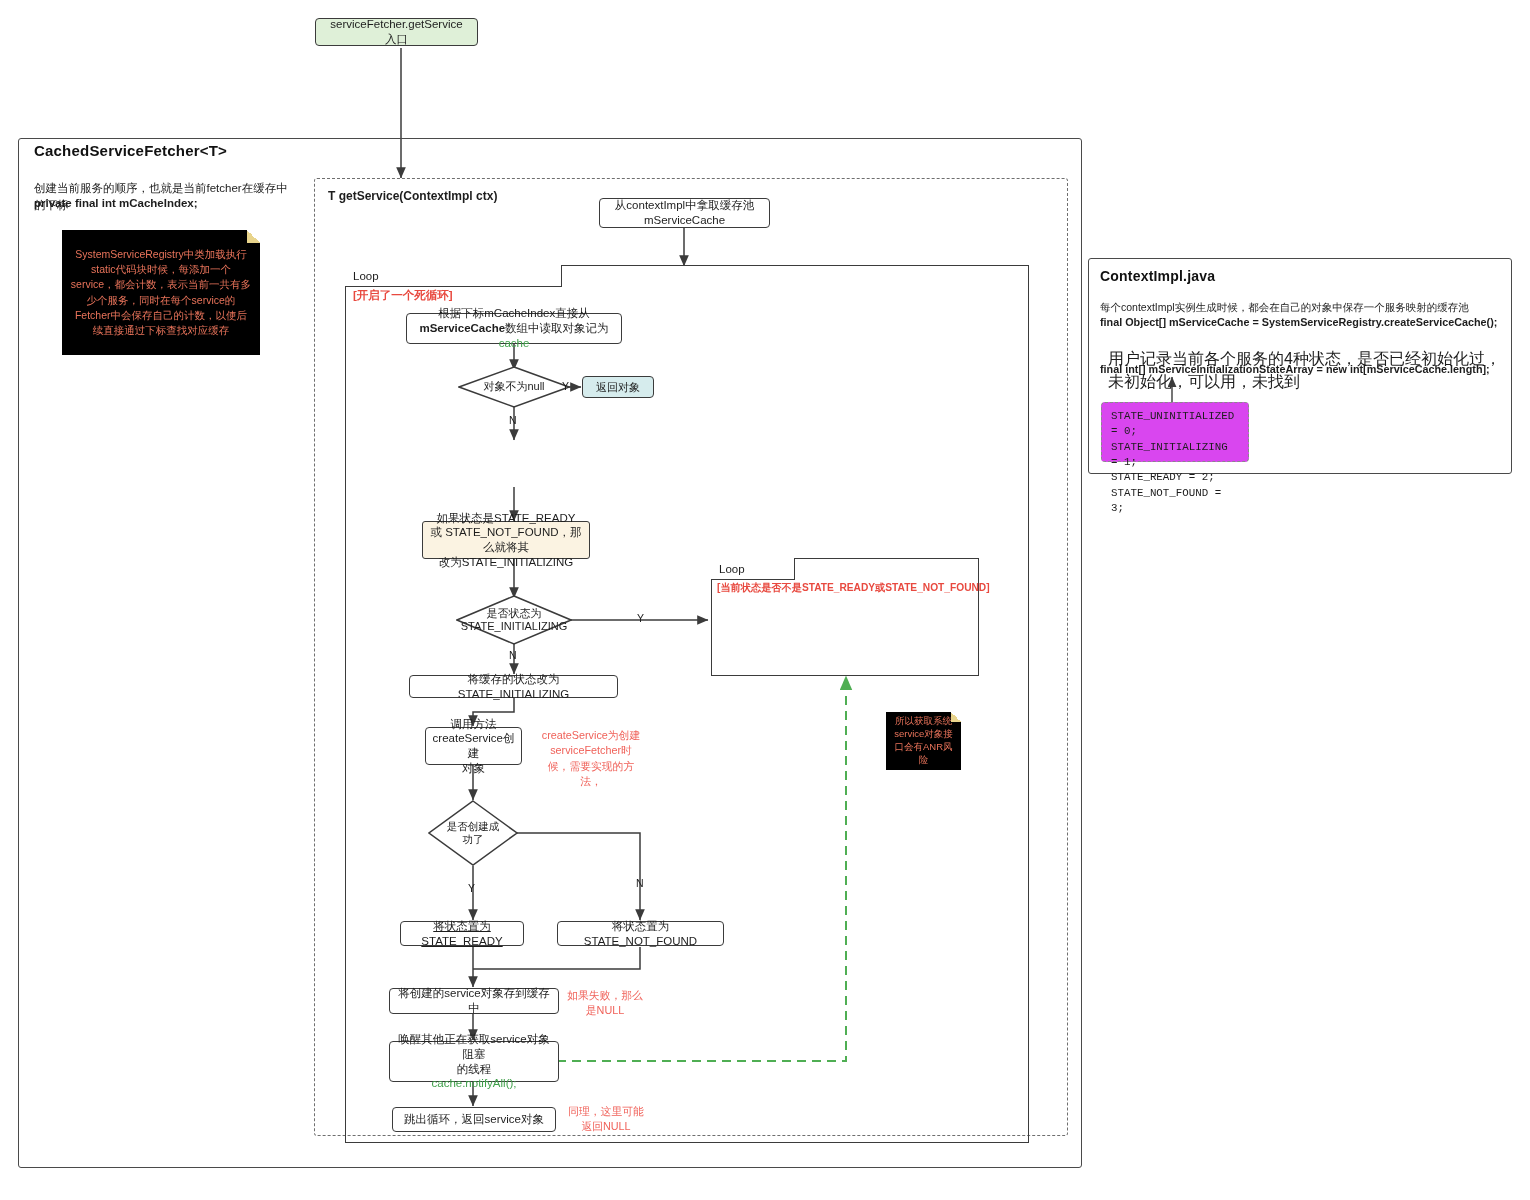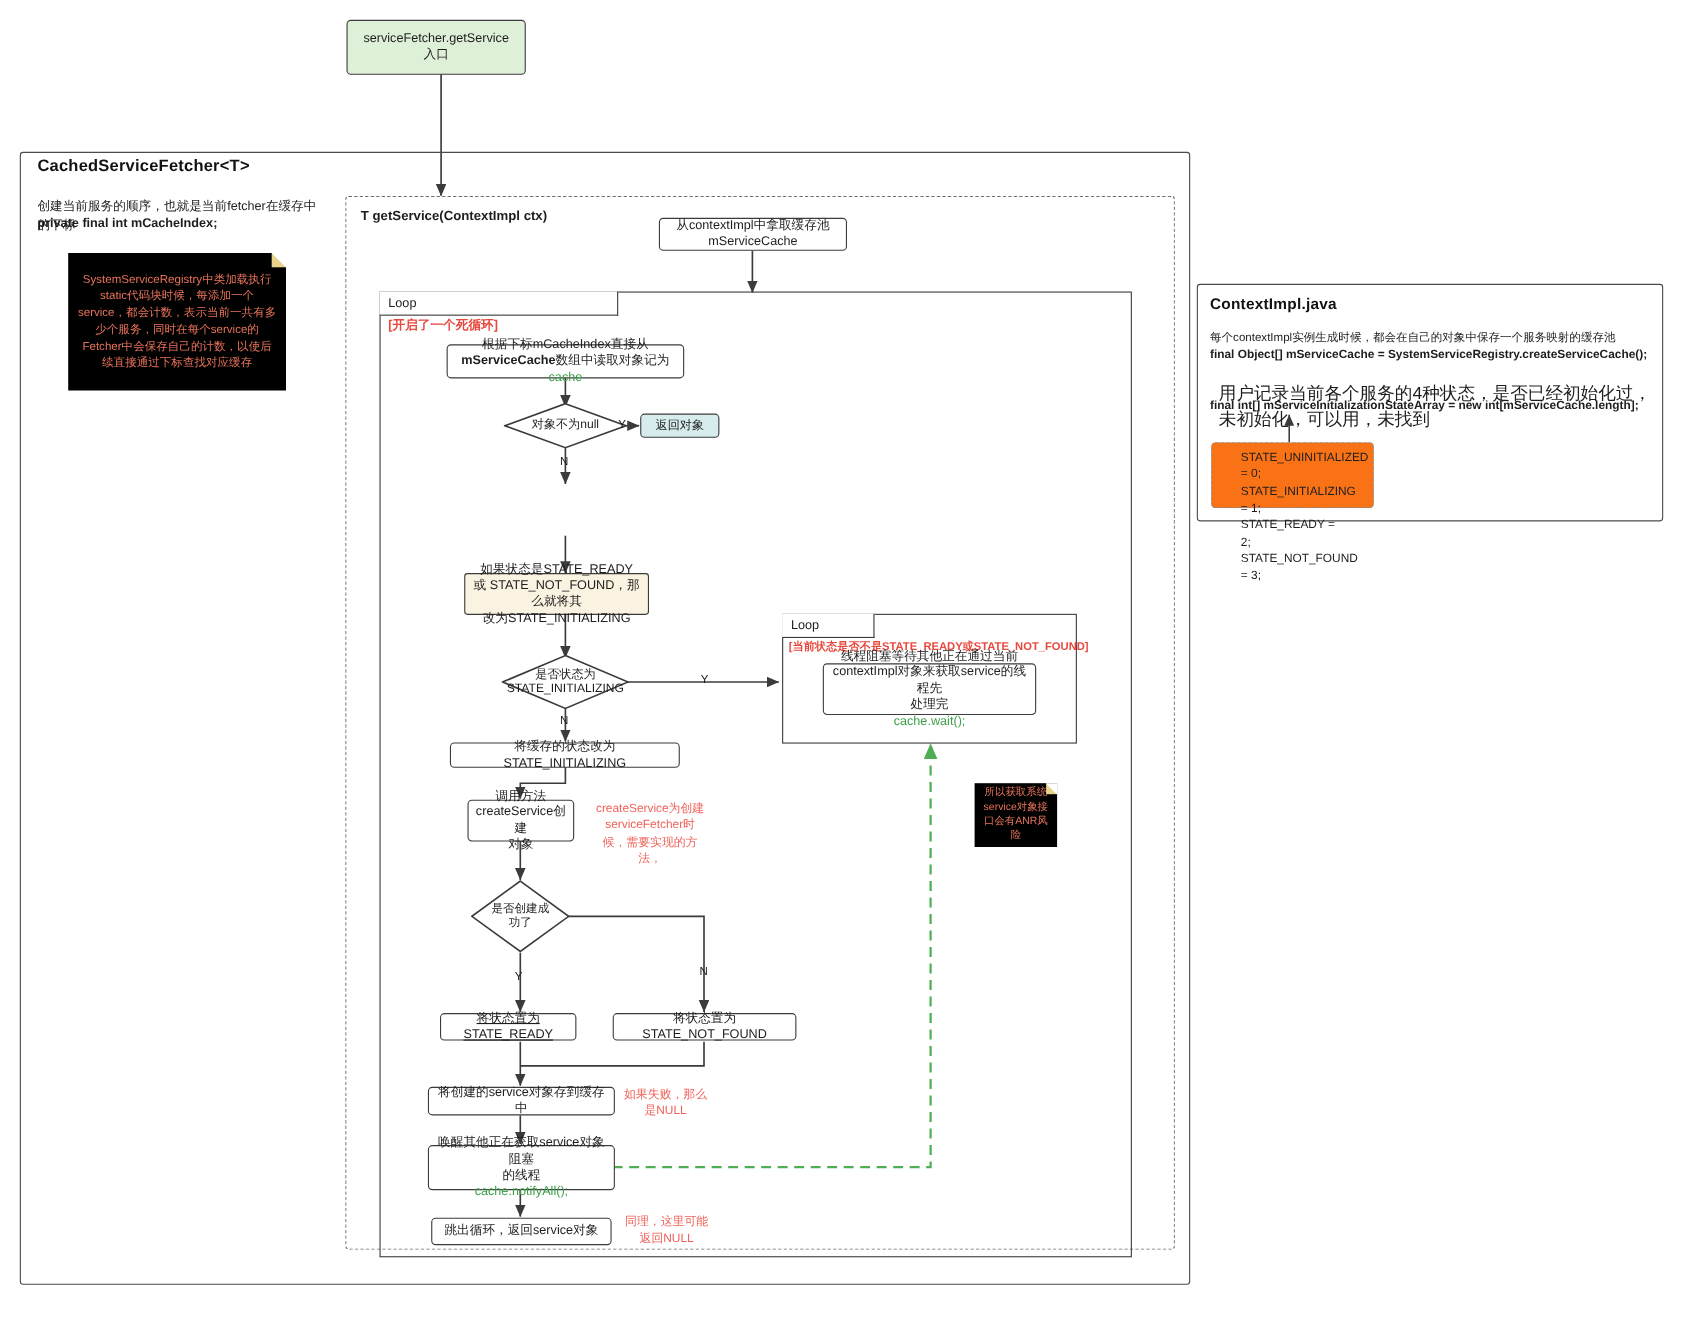--- a/index.html
+++ b/index.html
@@ -62,21 +62,21 @@
   
   .ftext{position:absolute;font-size:11.5px;line-height:1.45;color:#1d1d1d;}
   .ftext.bold{font-weight:bold;}
   .title-lg{position:absolute;font-size:15px;font-weight:bold;color:#111111;letter-spacing:.2px;}
   .green-t{color:#3fa04a;}
 
   .redblock{position:absolute;font-size:10.8px;line-height:1.42;color:#f0625a;text-align:center;}
 
   .const-box{
     position:absolute;box-sizing:border-box;border:1.3px dashed #8a8a8a;border-radius:4px;
-    background:#f97316;font-size:10.8px;line-height:1.42;color:#1d1d1d;padding:6px 26px;
+    background:#d946ef;font-size:10.8px;line-height:1.42;color:#1d1d1d;padding:6px 9px;font-family:Liberation Mono, monospace;
   }
 
   
   #wires{position:absolute;left:0;top:0;width:1530px;height:1200px;pointer-events:none;}
 </style>
 </head>
 <body>
 
 <div id="root">
 
@@ -124,21 +124,21 @@
       <path d="M473,1014 L473,1040" marker-end="url(#ah)"></path>
 
       <path d="M473,1081 L473,1106" marker-end="url(#ah)"></path>
     </g>
 
     <g stroke="#4fae53" stroke-width="2" fill="none" stroke-dasharray="9 6">
       <path d="M557,1061 L846,1061 L846,676" marker-end="url(#ahg)"></path>
     </g>
   </svg>
 
-  <div class="node node-green" style="left:315px;top:18px;width:163px;height:50px;">
+  <div class="node node-green" style="left:315px;top:18px;width:163px;height:28px;">
     <div>
       <span class="ln">serviceFetcher.getService</span>
       <span class="ln">入口</span>
     </div>
   </div>
 
   <div class="abs outer-frame" style="left:18px;top:138px;width:1064px;height:1030px;"></div>
 
   <div class="title-lg" style="left:34px;top:142px;">CachedServiceFetcher&lt;T&gt;</div>
 
@@ -210,28 +210,20 @@
   </div>
   <div class="ftext" style="left:637px;top:611px;font-size:10.5px;">Y</div>
   <div class="ftext" style="left:509px;top:648px;font-size:10.5px;">N</div>
 
   <div class="abs loop-frame" style="left:711px;top:558px;width:268px;height:118px;"></div>
   <div class="loop-tab" style="left:711px;top:558px;width:75px;">
     <span>Loop</span>
   </div>
   <div class="loop-cond" style="left:717px;top:581px;font-size:10.2px;">[当前状态是否不是STATE_READY或STATE_NOT_FOUND]</div>
 
-  <div class="node" style="left:748px;top:603px;width:194px;height:47px;">
-    <div>
-      <span class="ln">线程阻塞等待其他正在通过当前</span>
-      <span class="ln">contextImpl对象来获取service的线程先</span>
-      <span class="ln">处理完</span>
-      <span class="ln green-t">cache.wait();</span>
-    </div>
-  </div>
 
   <div class="node" style="left:409px;top:675px;width:209px;height:23px;">
     <span>将缓存的状态改为STATE_INITIALIZING</span>
   </div>
 
   <div class="node" style="left:425px;top:727px;width:97px;height:38px;">
     <div>
       <span class="ln">调用方法</span>
       <span class="ln">createService创建</span>
       <span class="ln">对象</span>

